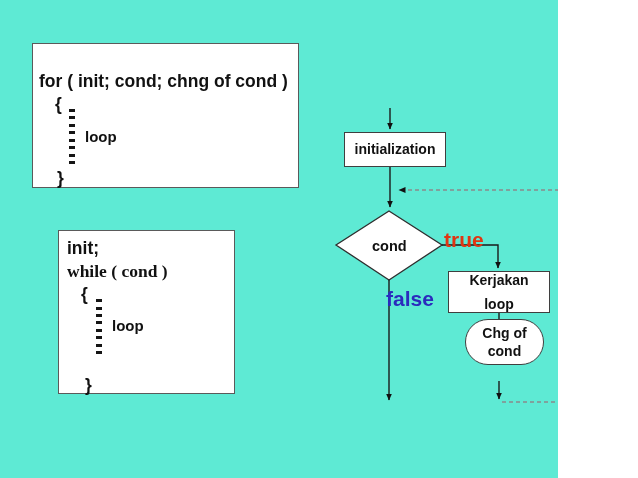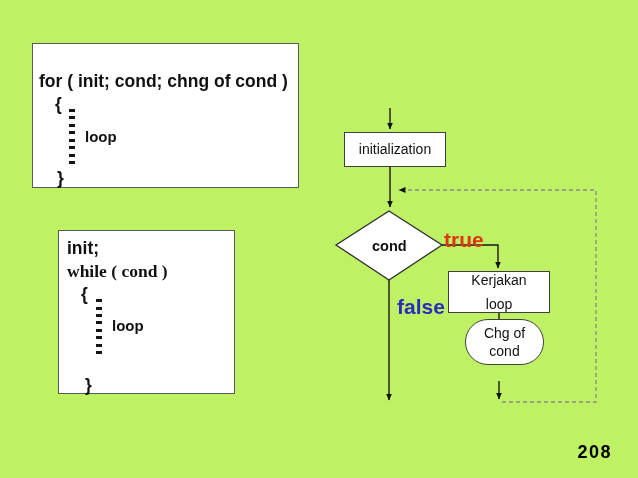--- a/index.html
+++ b/index.html
@@ -1,20 +1,20 @@
 <!DOCTYPE html>
 <html><head>
 <meta charset="utf-8">
 <style>
   html, body { margin: 0; padding: 0; background: #ffffff; }
   .stage {
     position: relative;
-    width: 638px;
+    width: 558px;
     height: 478px;
-    background: #bef264;
+    background: #5eead4;
     font-family: "Liberation Sans", "DejaVu Sans", sans-serif;
     overflow: hidden;
   }
 
   
   .codebox {
     position: absolute;
     border: 1px solid #5a5a5a;
     background: #ffffff;
   }
@@ -35,21 +35,21 @@
 
   
   .fcbox {
     position: absolute;
     border: 1px solid #3f3f3f;
     background: #ffffff;
     display: flex;
     flex-direction: column;
     align-items: center;
     justify-content: center;
-    font-weight: normal;
+    font-weight: bold;
     color: #111111;
     font-size: 14px;
     line-height: 1.3;
     text-align: center;
   }
 
   .fclabel {
     position: absolute;
     font-weight: bold;
     white-space: nowrap;
@@ -118,21 +118,21 @@
     <span class="codetext fs-main" style="left:26px; top:146px;">}</span>
   </div>
 
   <div class="fcbox" style="left:344px; top:132px; width:100px; height:33px;">
     <div>initialization</div>
   </div>
 
   <span class="fclabel lbl-cond" style="left:372px; top:239px;">cond</span>
 
   <span class="fclabel lbl-branch" style="left: 444px; top: 229px; color: rgb(224, 53, 18);">true</span>
-  <span class="fclabel lbl-branch" style="left: 397px; top: 288px; color: rgb(43, 43, 189); margin-top: 8px;">false</span>
+  <span class="fclabel lbl-branch" style="left: 386px; top: 288px; color: rgb(43, 43, 189);">false</span>
 
   <div class="fcbox" style="left:448px; top:271px; width:100px; height:40px;gap:6px;">
     <div>Kerjakan</div>
     <div>loop</div>
   </div>
 
   <div class="fcbox" style="left:465px; top:319px; width:77px; height:44px;border-radius:23px;">
     <div>Chg of</div>
     <div>cond</div>
   </div>

